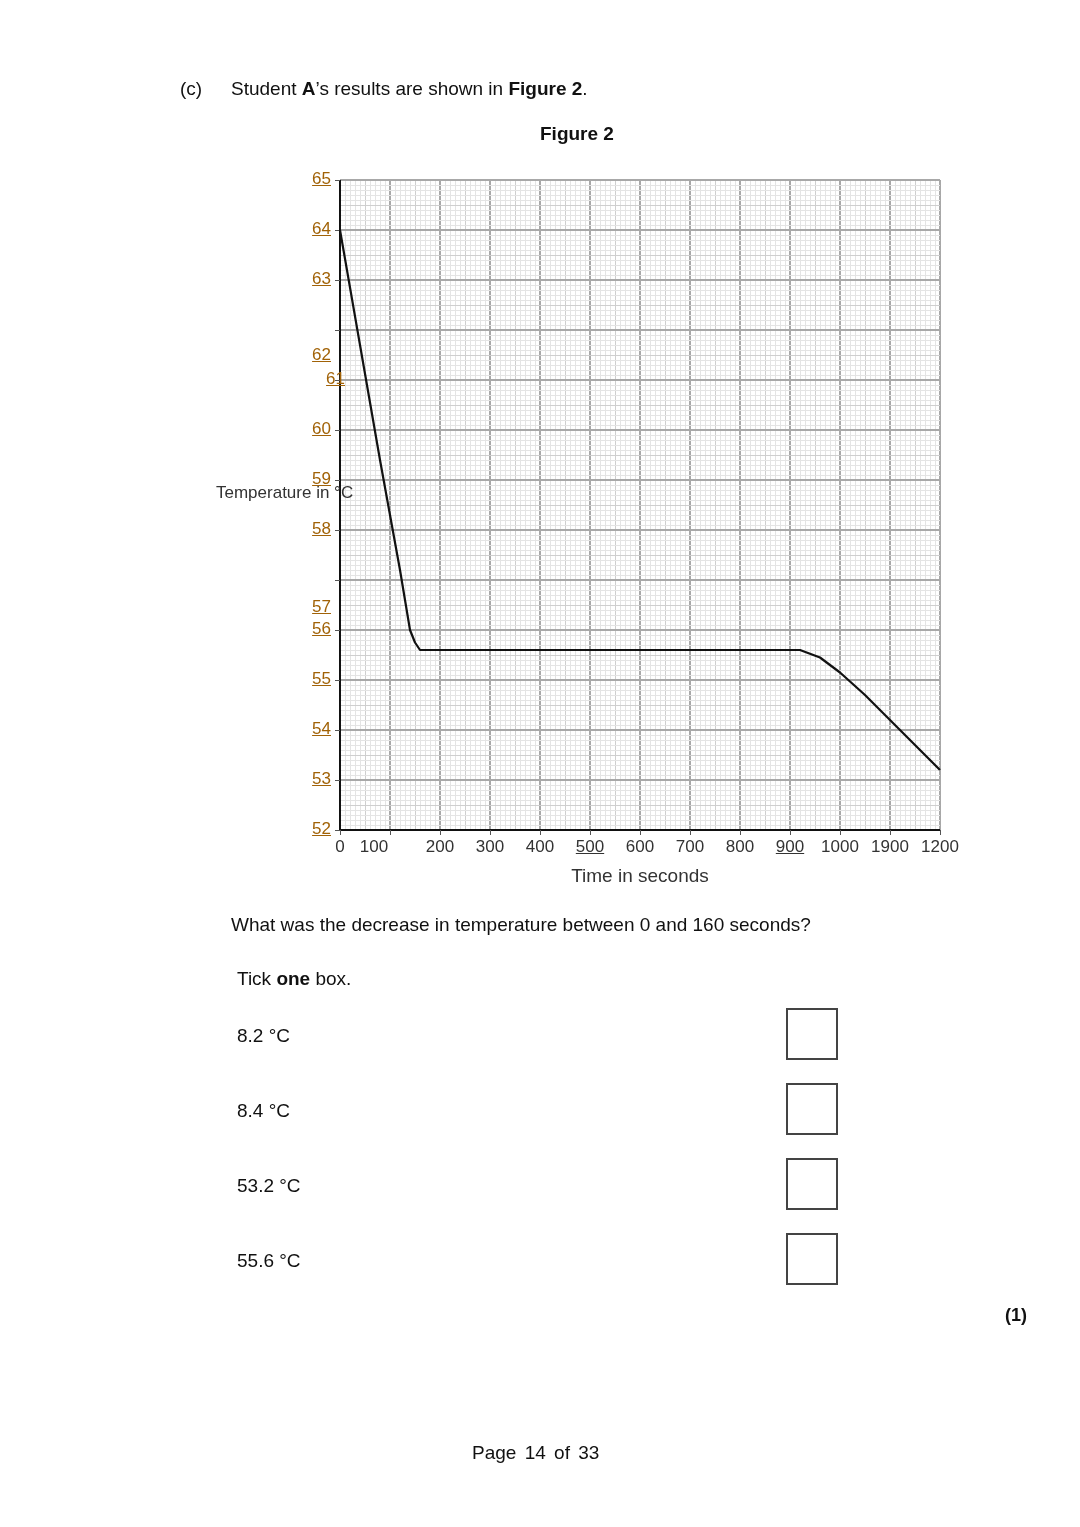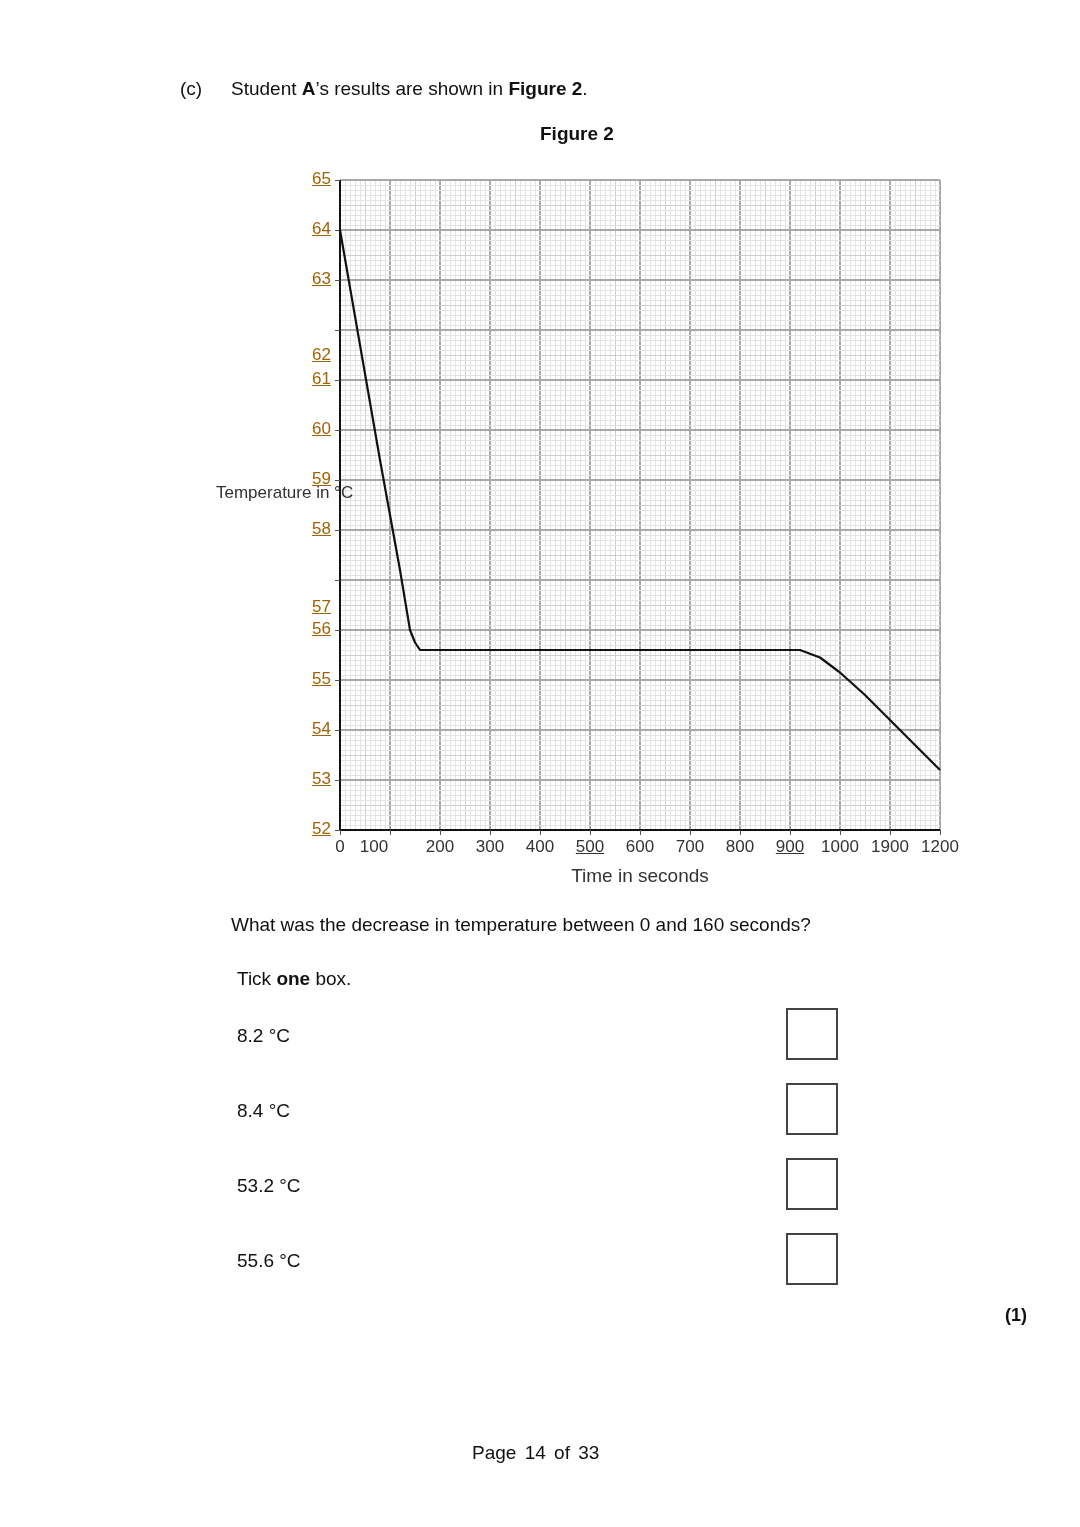--- a/index.html
+++ b/index.html
@@ -315,21 +315,21 @@
 <div id="yticks">
     <div class="abs ytick" style="left: 297px; top: 819px;">52</div>
     <div class="abs ytick" style="left: 297px; top: 769px;">53</div>
     <div class="abs ytick" style="left: 297px; top: 719px;">54</div>
     <div class="abs ytick" style="left: 297px; top: 669px;">55</div>
     <div class="abs ytick" style="left: 297px; top: 619px;">56</div>
     <div class="abs ytick" style="left: 297px; top: 569px; margin-top: 28px;">57</div>
     <div class="abs ytick" style="left: 297px; top: 519px;">58</div>
     <div class="abs ytick" style="left: 297px; top: 469px;">59</div>
     <div class="abs ytick" style="left: 297px; top: 419px;">60</div>
-    <div class="abs ytick" style="left: 297px; top: 369px;">61</div>
+    <div class="abs ytick" style="left: 311px; top: 369px;">61</div>
     <div class="abs ytick" style="left: 297px; top: 337px; margin-top: 8px;">62</div>
     <div class="abs ytick" style="left: 297px; top: 269px;">63</div>
     <div class="abs ytick" style="left: 297px; top: 219px;">64</div>
     <div class="abs ytick" style="left: 297px; top: 169px;">65</div>
   </div>
 <div id="xticks">
     <div class="abs xtick" style="left: 310px; top: 837px;">0</div>
     <div class="abs xtick" style="left: 344px; top: 837px;">100</div>
     <div class="abs xtick" style="left: 410px; top: 837px;">200</div>
     <div class="abs xtick" style="left: 460px; top: 837px;">300</div>

